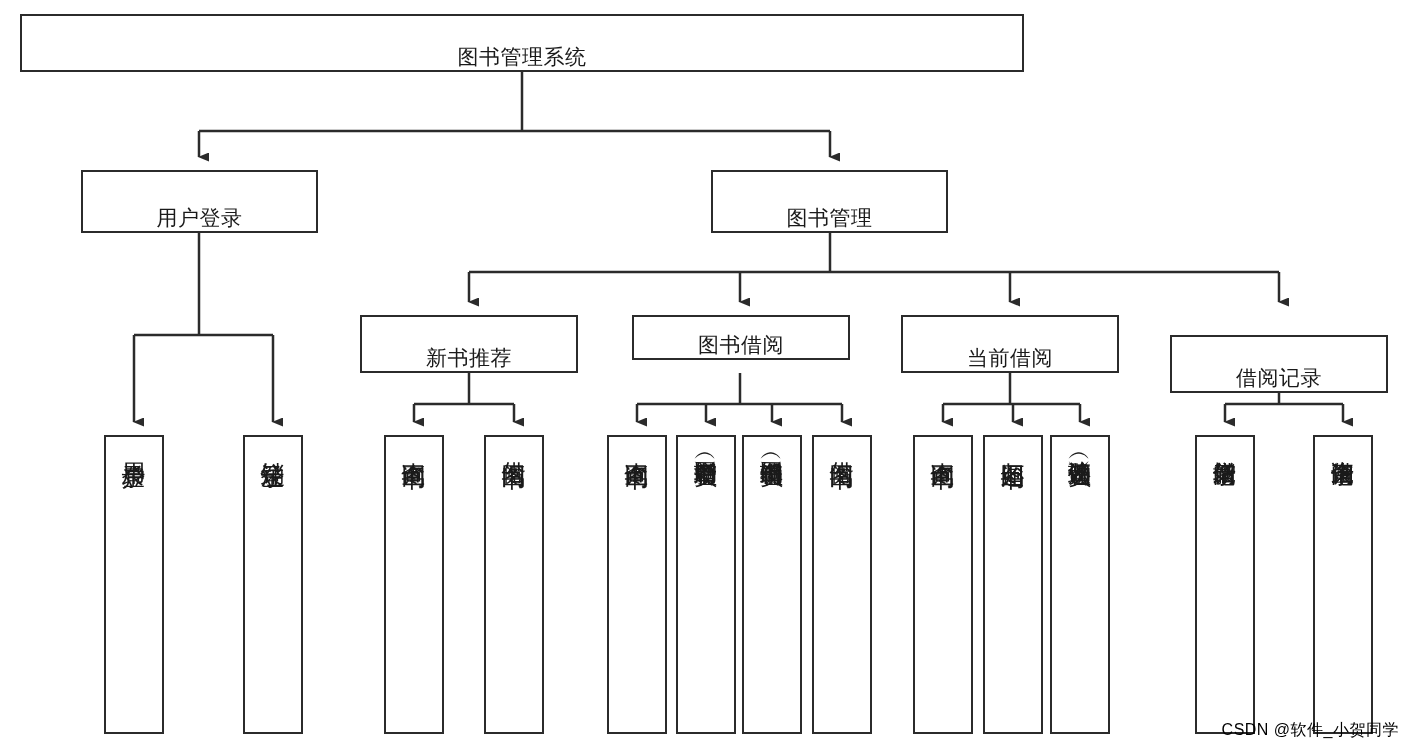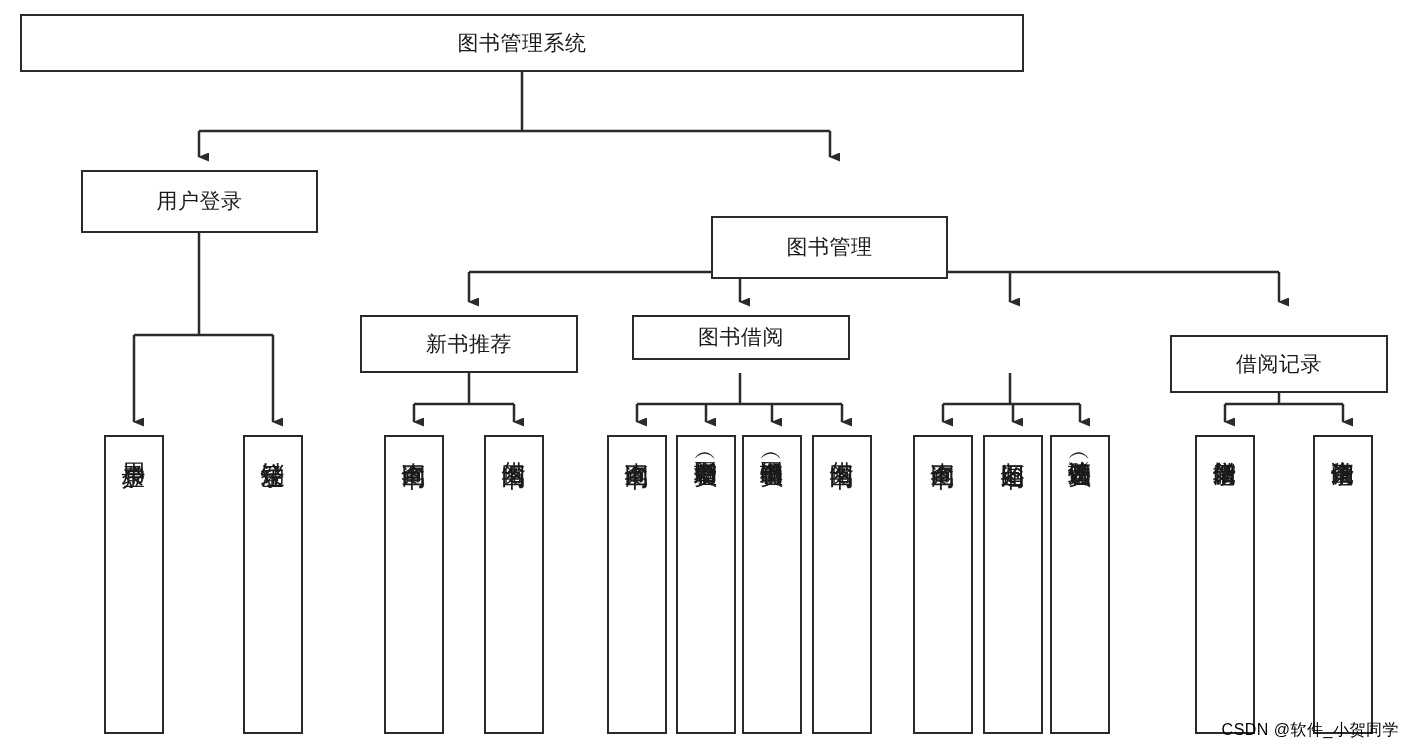--- a/index.html
+++ b/index.html
@@ -24,21 +24,21 @@
     width: 1405px;
     height: 747px;
     pointer-events: none;
   }
   .node {
     position: absolute;
     box-sizing: border-box;
     background: #ffffff;
     border: 2px solid #2b2b2b;
     display: flex;
-    align-items: center;
+    align-items: flex-end;
     justify-content: center;
     color: #1a1a1a;
   }
   .node .label {
     display: block;
     text-align: center;
     line-height: 1.18;
     white-space: nowrap;
   }
   .node.horiz .label {
@@ -128,30 +128,33 @@
     </g>
   </svg>
 
   <div class="node horiz" style="left:20px; top:14px; width:1004px; height:58px;">
     <span class="label">图书管理系统</span>
   </div>
 
   <div class="node horiz" style="left:81px; top:170px; width:237px; height:63px;">
     <span class="label">用户登录</span>
   </div>
-  <div class="node horiz" style="left:711px; top:170px; width:237px; height:63px;margin-top:46px;">
+  <div class="node horiz" style="left:711px; top:170px; width:237px; height:63px;">
     <span class="label">图书管理</span>
   </div>
 
   <div class="node horiz" style="left:360px; top:315px; width:218px; height:58px;font-family:Liberation Serif, serif;">
     <span class="label">新书推荐</span>
   </div>
   <div class="node horiz" style="left:632px; top:315px; width:218px; height:45px;">
     <span class="label">图书借阅</span>
   </div>
+  <div class="node horiz" style="left:901px; top:315px; width:218px; height:58px;">
+    <span class="label">当前借阅</span>
+  </div>
   <div class="node horiz" style="left:1170px; top:315px; width:218px; height:58px;margin-top:20px;">
     <span class="label">借阅记录</span>
   </div>
 
   <div class="node vert" style="left:104px; top:435px; width:60px; height:299px;">
     <span class="label">用户登录</span>
   </div>
   <div class="node vert" style="left:243px; top:435px; width:60px; height:299px;">
     <span class="label">注销登录</span>
   </div>

